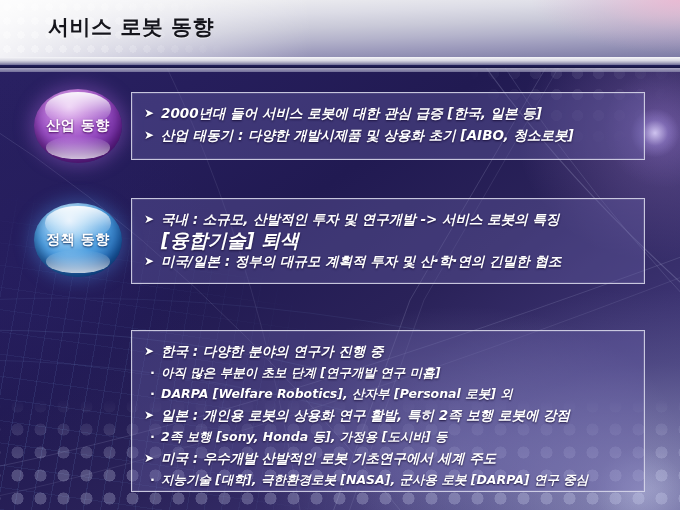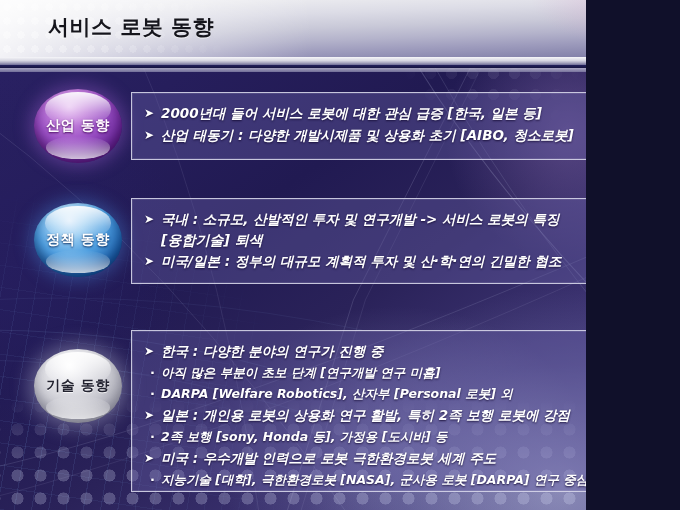--- a/index.html
+++ b/index.html
@@ -5,21 +5,21 @@
 <style>
   html,body{margin:0;padding:0;background:#10102a;}
   *{box-sizing:border-box;}
   body{
     font-family:"DejaVu Sans","Liberation Sans",sans-serif;
   }
 
   
   #slide{
     position:relative;
-    width:586px;height:510px;
+    width:680px;height:510px;
     overflow:hidden;
     background:#1a1340;
   }
 
   
   .bg-layer{position:absolute;inset:0;pointer-events:none;}
 
   
   #bg-base{
     background:
@@ -182,21 +182,21 @@
     white-space:nowrap;
   }
   
   li.lvl1{font-size:13.5px;line-height:22px;}
   li.lvl1 > .bul{
     width:17px;flex:0 0 17px;
     font-size:12px;line-height:22px;
     color:#ffffff;
   }
   
-  li.cont{font-size:14px;line-height:20px;}
+  li.cont{font-size:19px;line-height:20px;}
   li.cont > .bul{width:17px;flex:0 0 17px;}
   
   li.lvl2{font-size:12.5px;line-height:21px;}
   li.lvl2 > .bul{
     width:17px;flex:0 0 17px;
     font-size:13px;line-height:21px;text-align:center;
     color:#ffffff;
   }
   li .txt{flex:1 1 auto;font-style:italic;}
 </style>
@@ -250,27 +250,20 @@
   </div>
 
   <div class="badge" id="badge-industry">
     <div class="sphere">
       <div class="hi"></div>
       <div class="lo"></div>
     </div>
     <span class="label">산업 동향</span>
   </div>
 
-  <div class="badge" id="badge-tech">
-    <div class="sphere">
-      <div class="hi"></div>
-      <div class="lo"></div>
-    </div>
-    <span class="label">기술 동향</span>
-  </div>
 
   <div class="box" id="box-industry">
     <ul class="lines">
         <li class="lvl1">
           <span class="bul">➤</span>
           <span class="txt">2000년대 들어 서비스 로봇에 대한 관심 급증 [한국, 일본 등]</span>
         </li>
         <li class="lvl1">
           <span class="bul">➤</span>
           <span class="txt">산업 태동기 : 다양한 개발시제품 및 상용화 초기 [AIBO, 청소로봇]</span>
@@ -312,21 +305,21 @@
         <li class="lvl1">
           <span class="bul">➤</span>
           <span class="txt">일본 : 개인용 로봇의 상용화 연구 활발, 특히 2족 보행 로봇에 강점</span>
         </li>
         <li class="lvl2">
           <span class="bul">·</span>
           <span class="txt">2족 보행 [sony, Honda 등], 가정용 [도시바] 등</span>
         </li>
         <li class="lvl1">
           <span class="bul">➤</span>
-          <span class="txt">미국 : 우수개발 인력으로 로봇 극한환경로봇 세계 주도</span>
+          <span class="txt">미국 : 우수개발 산발적인 로봇 기초연구에서 세계 주도</span>
         </li>
         <li class="lvl2">
           <span class="bul">·</span>
           <span class="txt">지능기술 [대학], 극한환경로봇 [NASA], 군사용 로봇 [DARPA] 연구 중심</span>
         </li>
       </ul>
   </div>
 
 </div>
 

